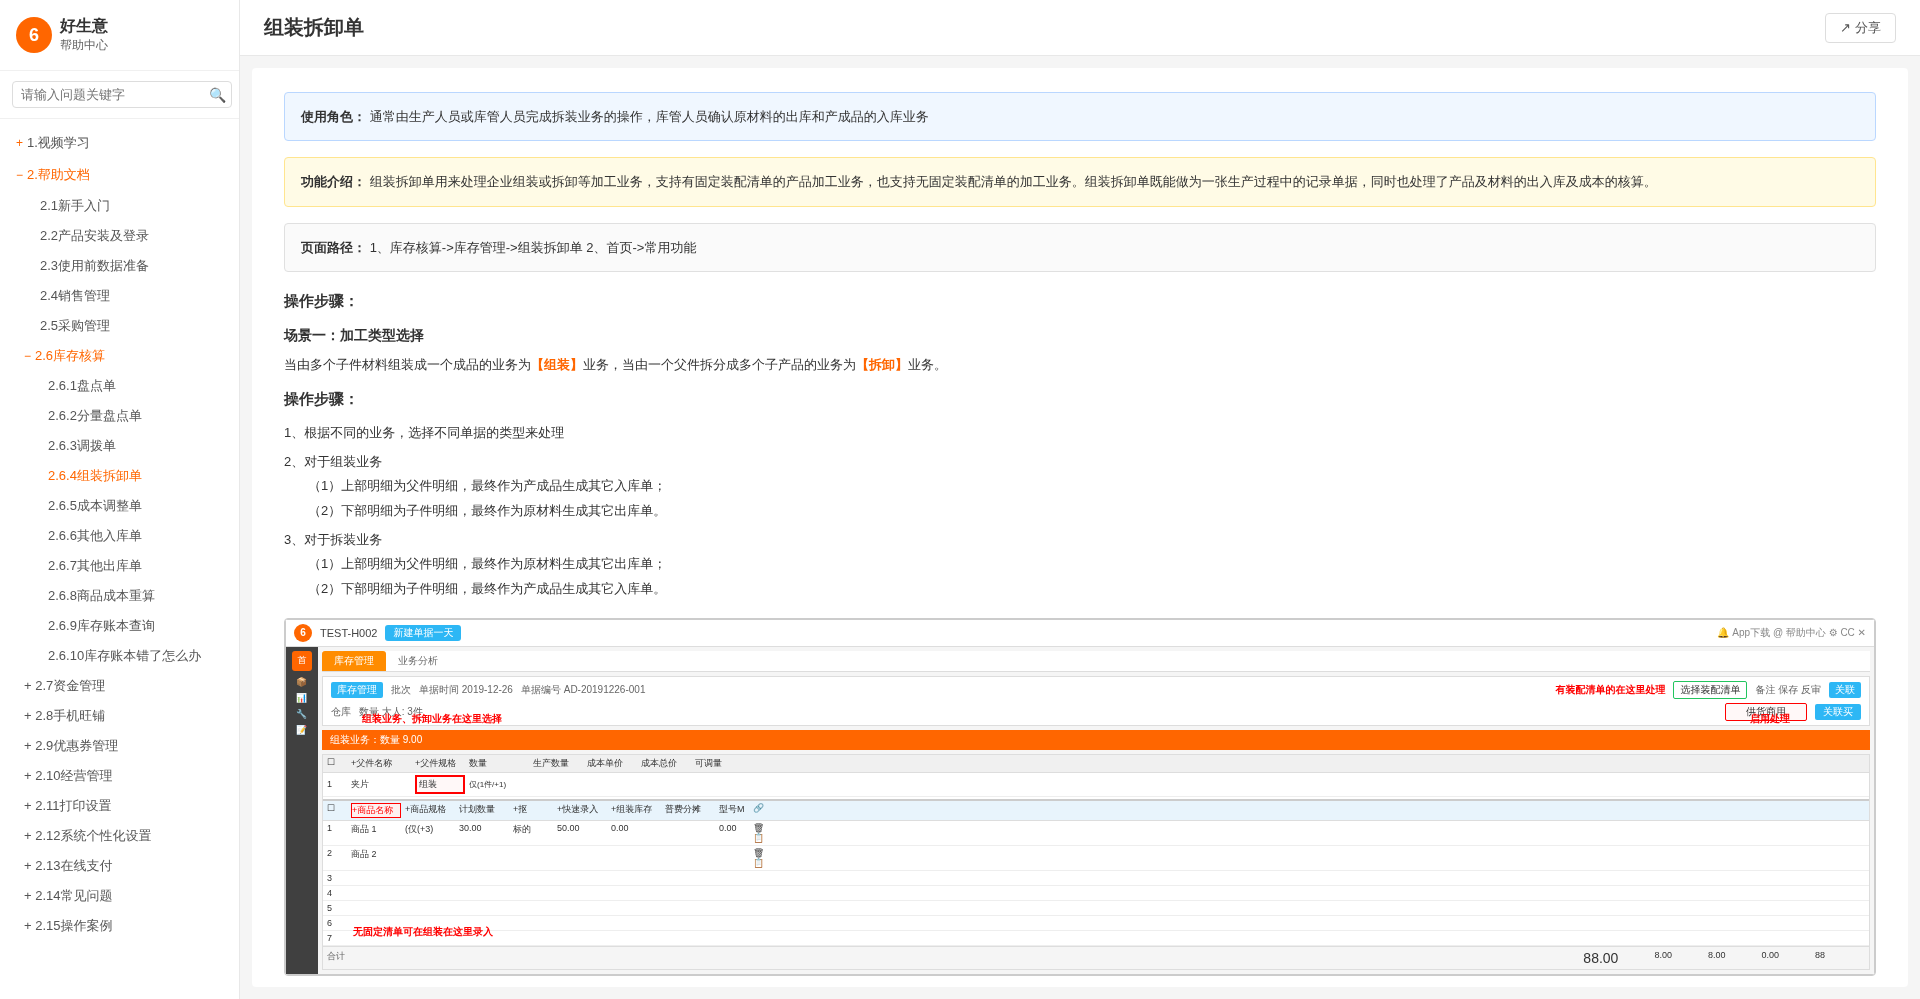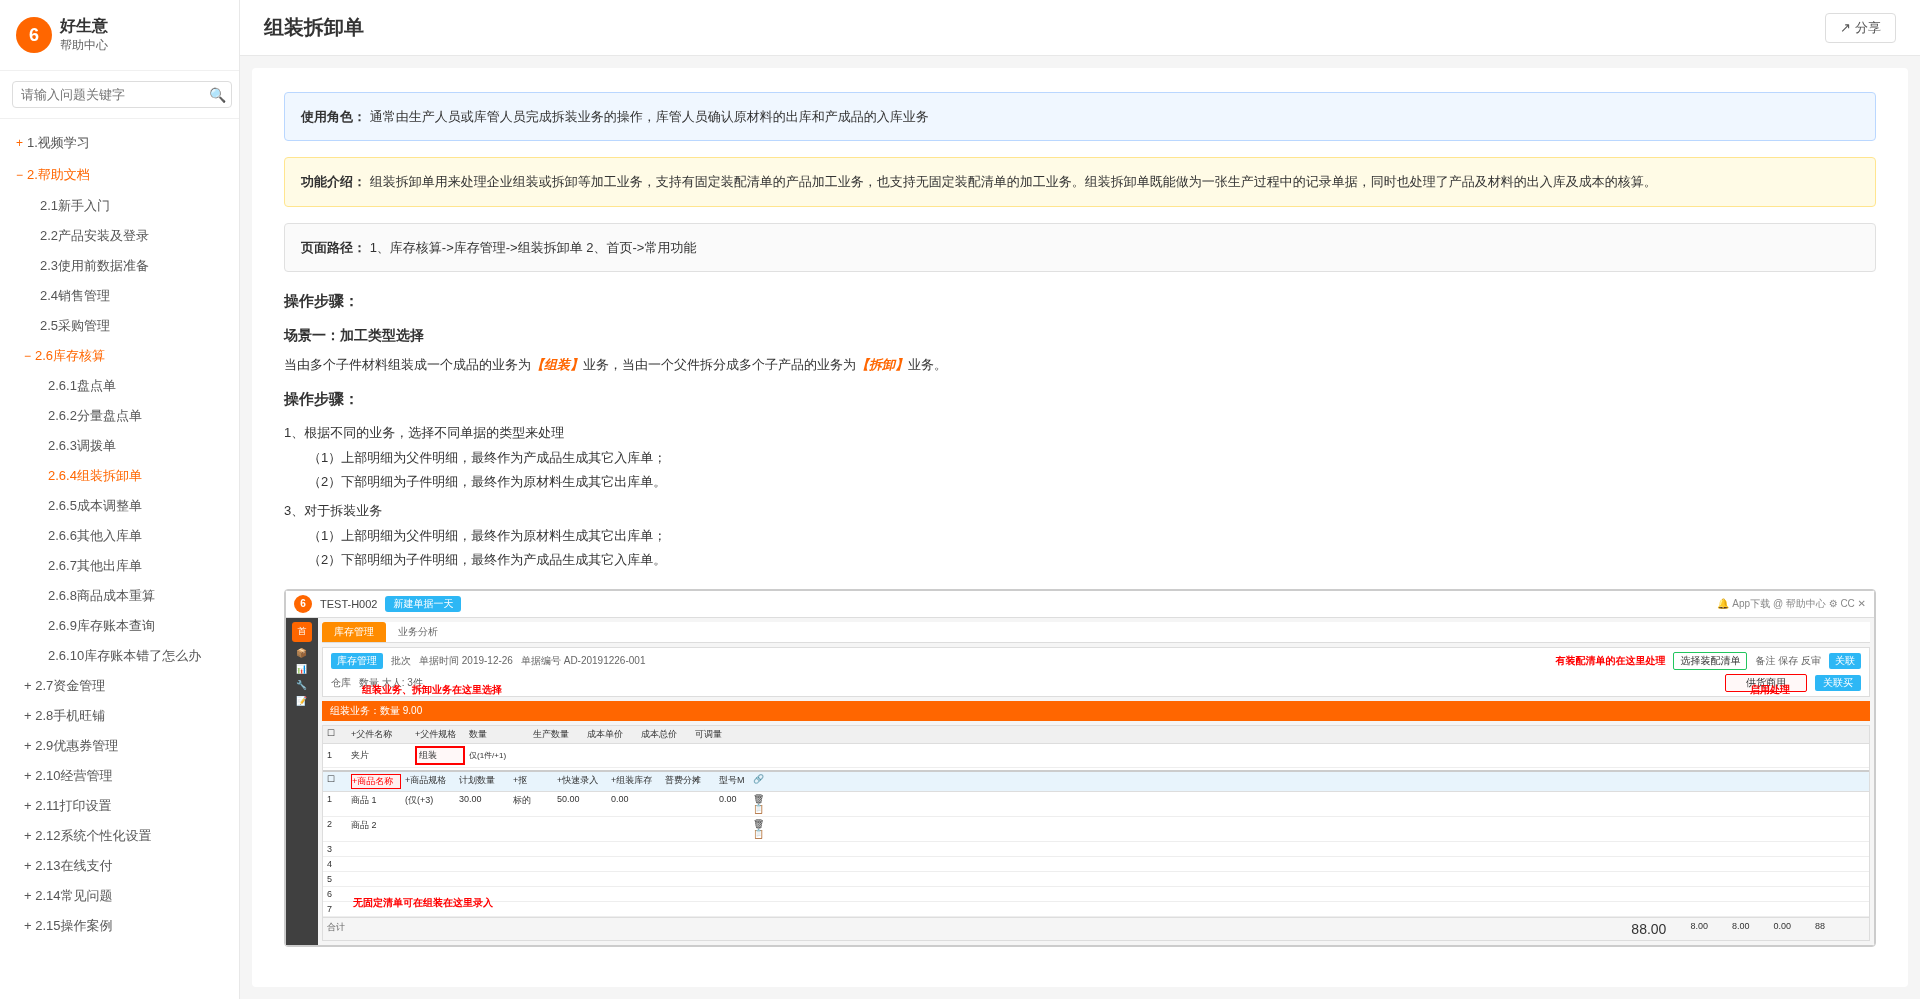--- a/index.html
+++ b/index.html
@@ -152,21 +152,20 @@
     }
 
     .content-text {
       font-size: 13px;
       line-height: 1.9;
       color: #333;
     }
     .content-text .highlight {
       color: #f60;
       font-weight: bold;
-      font-style: italic;
     }
     .sub-step {
       padding-left: 24px;
     }
 
     
     .screenshot-mock {
       border: 1px solid #ccc;
       border-radius: 4px;
       overflow: hidden;
@@ -280,20 +279,21 @@
       <strong>场景一：加工类型选择</strong>
     </div>
 
     <div class="content-text">
       当由多个子件材料组装成一个成品的业务为<span class="highlight">【组装】</span>业务，当由一个父件拆分成多个子产品的业务为<span class="highlight">【拆卸】</span>业务。
     </div>
 
     <div class="section-title" style="margin-top:12px;">操作步骤：</div>
 
     <div class="content-text">1、根据不同的业务，选择不同单据的类型来处理</div>
+    <div class="content-text" style="margin-top:4px;">2、对于组装业务</div>
     <div class="sub-step content-text">（1）上部明细为父件明细，最终作为产成品生成其它入库单；</div>
     <div class="sub-step content-text">（2）下部明细为子件明细，最终作为原材料生成其它出库单。</div>
     <div class="content-text" style="margin-top:4px;">3、对于拆装业务</div>
     <div class="sub-step content-text">（1）上部明细为父件明细，最终作为原材料生成其它出库单；</div>
     <div class="sub-step content-text">（2）下部明细为子件明细，最终作为产成品生成其它入库单。</div>
 
     <div class="screenshot-mock">
       <div style="position:relative; background:#e8e8e8; width:100%;">
 
         <div style="background:#f0f0f0; border:1px solid #ccc; margin:0; position:relative;">
@@ -424,21 +424,21 @@
                 </div>
                 <div style="display:flex; padding:2px 4px; gap:4px; border-bottom:1px solid #eee;">
                   <span style="width:20px;">6</span>
                 </div>
                 <div style="display:flex; padding:2px 4px; gap:4px; border-bottom:1px solid #eee;">
                   <span style="width:20px;">7</span>
                 </div>
 
                 <div style="position:absolute; left:30px; bottom:30px; color:#f00; font-size:10px; font-weight:bold; white-space:nowrap;">无固定清单可在组装在这里录入</div>
 
-                <div style="display:flex; padding:3px 4px; gap:4px; background:#f5f5f5; border-top:1px solid #ddd;">
+                <div style="display:flex; padding:3px 4px; gap:16px; background:#f5f5f5; border-top:1px solid #ddd;">
                   <span style="font-size:9px; color:#666;">合计</span>
                   <span style="flex:1;"></span>
                   <span style="font-size:14px; color:#333; margin-right:20px;">88.00</span>
                   <span style="font-size:9px; color:#333; margin-right:20px;">8.00</span>
                   <span style="font-size:9px; color:#333; margin-right:20px;">8.00</span>
                   <span style="font-size:9px; color:#333; margin-right:20px;">0.00</span>
                   <span style="font-size:9px; color:#333; margin-right:40px;">88</span>
                 </div>
               </div>
 

